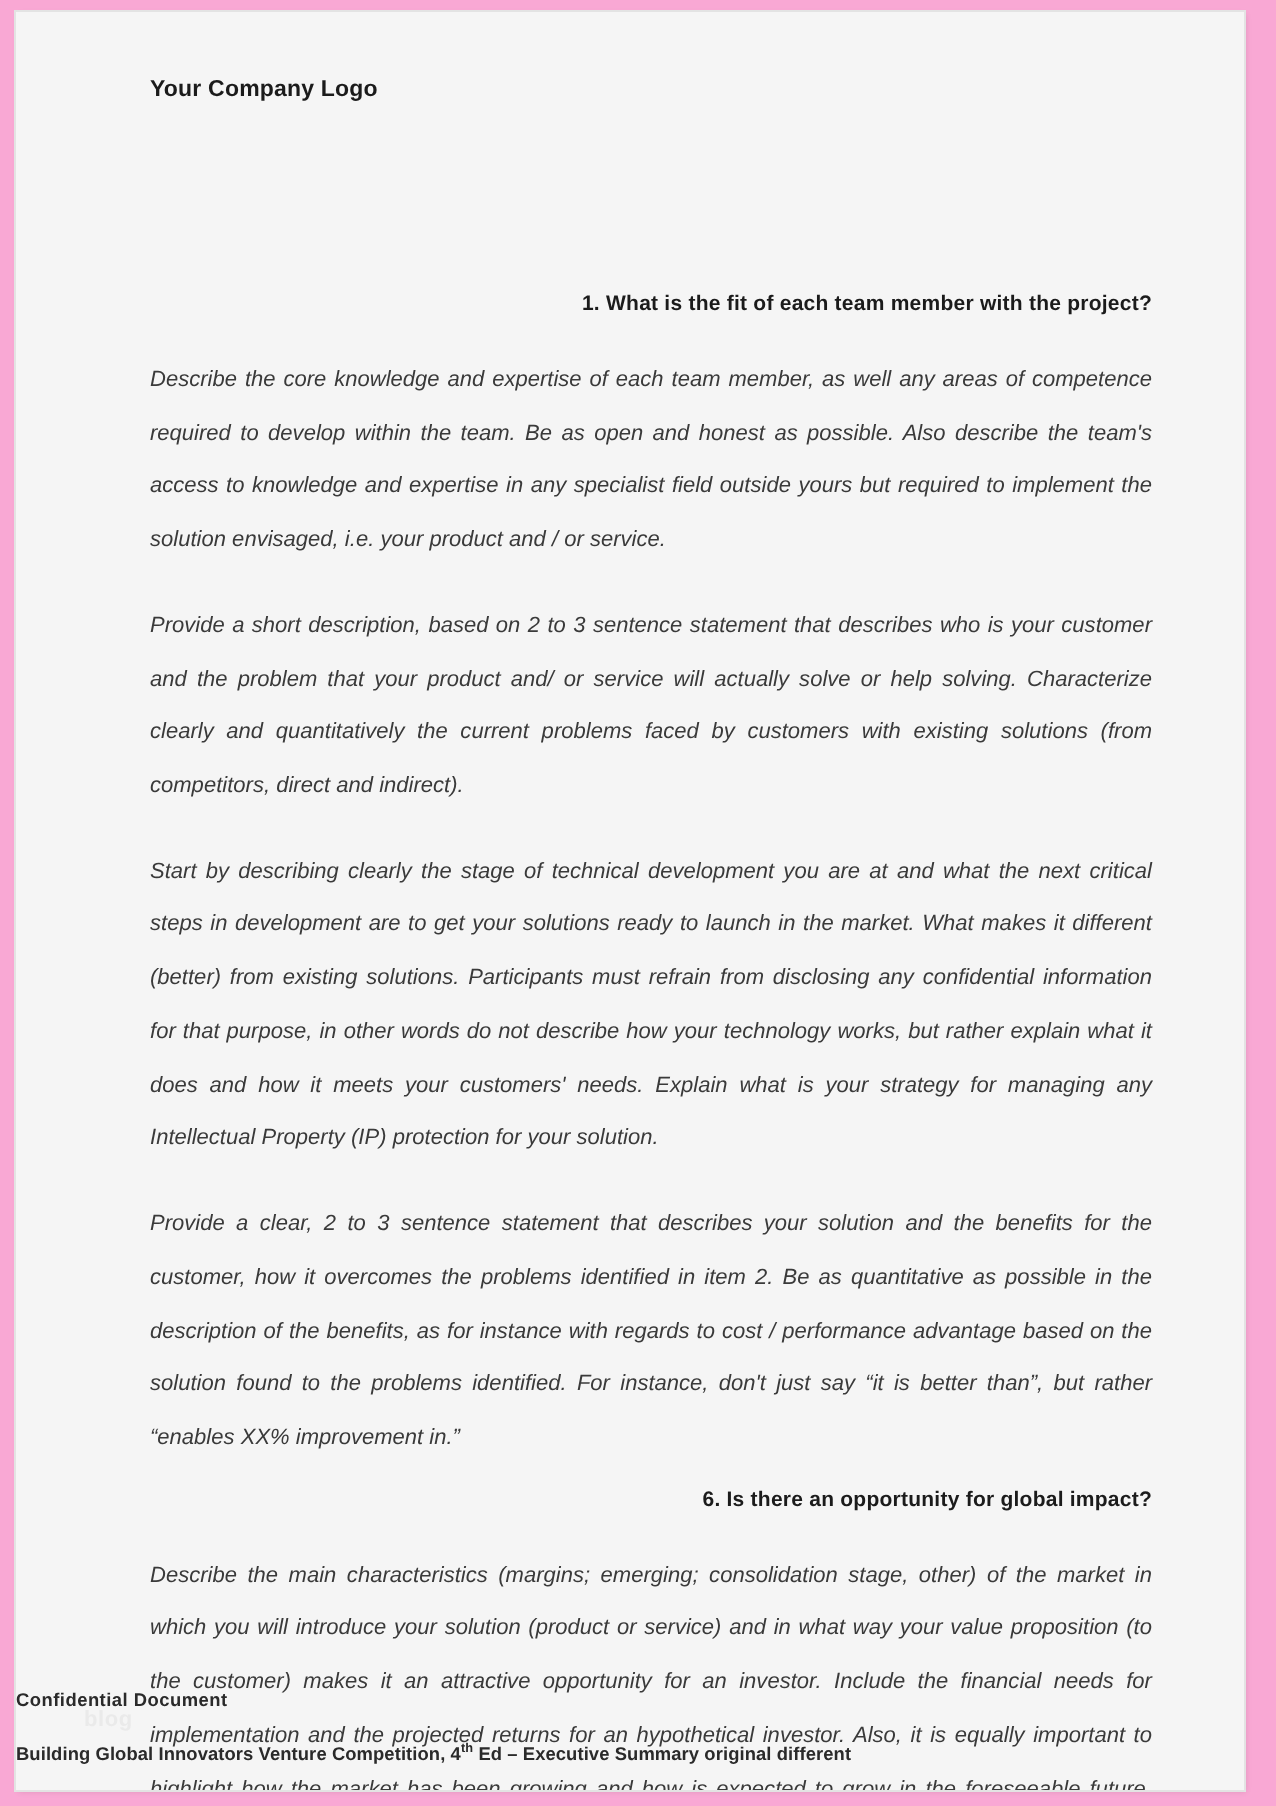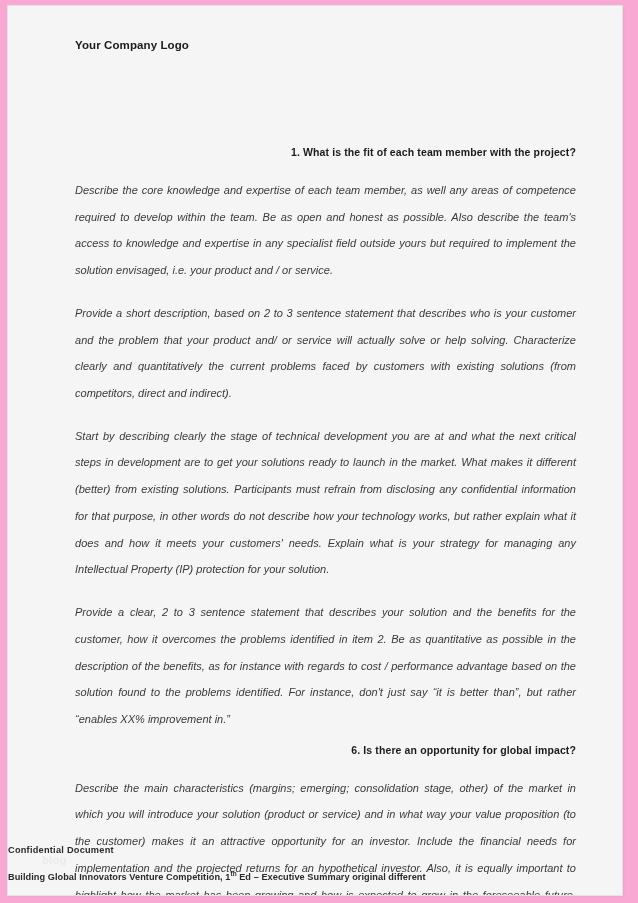--- a/index.html
+++ b/index.html
@@ -194,21 +194,21 @@
         <div class="section">
           <p class="q-heading">6. Is there an opportunity for global impact?</p>
           <p class="q-body last-of-section">Describe the main characteristics (margins; emerging; consolidation stage, other) of the market in which you will introduce your solution (product or service) and in what way your value proposition (to the customer) makes it an attractive opportunity for an investor. Include the financial needs for implementation and the projected returns for an hypothetical investor. Also, it is equally important to highlight how the market has been growing and how is expected to grow in the foreseeable future. Always quote and reference your sources. You will also need to focus</p>
         </div>
 
       </div>
 
       <div class="footer">
         <p class="footer-confidential">Confidential Document</p>
         <div class="footer-credits">
-          <p class="footer-line"><span>Building Global Innovators Venture Competition, 1</span><sup>th</sup><span> Ed – Executive Summary original different</span></p>
+          <p class="footer-line"><span>Building Global Innovators Venture Competition, 4</span><sup>th</sup><span> Ed – Executive Summary original different</span></p>
         </div>
       </div>
 
       <div class="watermark">blog</div>
 
     </div>
   </div>
 </div>
 
 </body></html>

